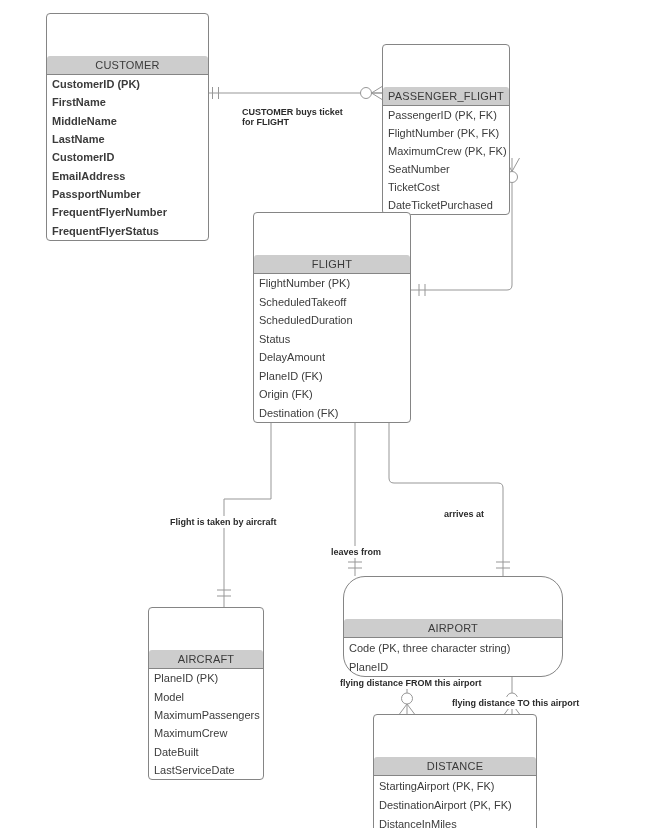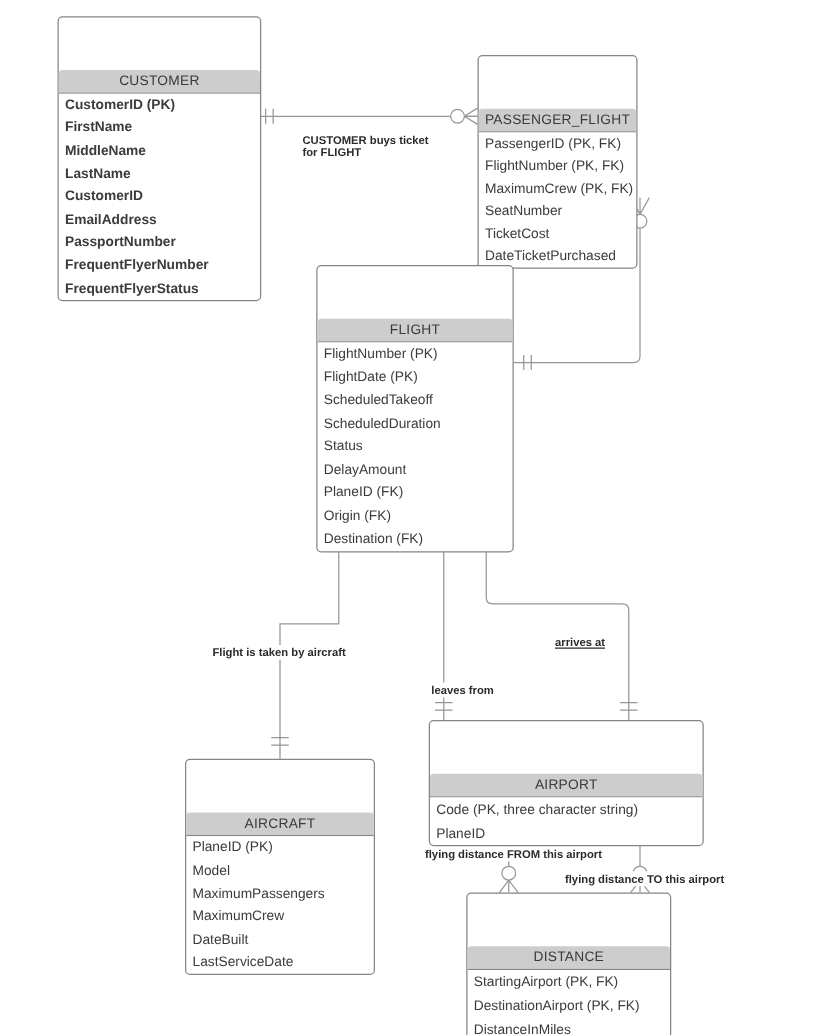--- a/index.html
+++ b/index.html
@@ -117,22 +117,22 @@
         <path d="M 512 704 L 504.5 714 M 512 704 L 512 714 M 512 704 L 519.5 714"></path>
       </g>
     </g>
   </svg>
 
   <div class="rel-label" style="left:240px;top:82px;">
     <span>CUSTOMER buys ticket</span><br>
     <span>for FLIGHT</span>
   </div>
   <div class="rel-label" style="left:168px;top:492px;">Flight is taken by aircraft</div>
-  <div class="rel-label" style="left:343px;top:522px;">leaves from</div>
-  <div class="rel-label" style="left:442px;top:484px;text-decoration:underline;">arrives at</div>
+  <div class="rel-label" style="left:329px;top:522px;">leaves from</div>
+  <div class="rel-label" style="left:442px;top:484px;">arrives at</div>
   <div class="rel-label" style="left:338px;top:653px;">flying distance FROM this airport</div>
   <div class="rel-label" style="left:450px;top:673px;">flying distance TO this airport</div>
 
   <div class="entity rh183" style="left:46px;top:13px;width:163px;">
     <div class="ehead">CUSTOMER</div>
     <div class="erow">CustomerID (PK)</div>
     <div class="erow">FirstName</div>
     <div class="erow">MiddleName</div>
     <div class="erow">LastName</div>
     <div class="erow">CustomerID</div>
@@ -148,41 +148,40 @@
     <div class="erow">FlightNumber (PK, FK)</div>
     <div class="erow">MaximumCrew (PK, FK)</div>
     <div class="erow">SeatNumber</div>
     <div class="erow">TicketCost</div>
     <div class="erow">DateTicketPurchased</div>
   </div>
 
   <div class="entity rh185" style="left:253px;top:212px;width:158px;">
     <div class="ehead">FLIGHT</div>
     <div class="erow">FlightNumber (PK)</div>
-    <div class="erow">FlightDate (PK)</div>
     <div class="erow">ScheduledTakeoff</div>
     <div class="erow">ScheduledDuration</div>
     <div class="erow">Status</div>
     <div class="erow">DelayAmount</div>
     <div class="erow">PlaneID (FK)</div>
     <div class="erow">Origin (FK)</div>
     <div class="erow">Destination (FK)</div>
   </div>
 
-  <div class="entity rh184" style="left:148px;top:607px;width:152px;">
+  <div class="entity rh184" style="left:148px;top:607px;width:116px;">
     <div class="ehead">AIRCRAFT</div>
     <div class="erow">PlaneID (PK)</div>
     <div class="erow">Model</div>
     <div class="erow">MaximumPassengers</div>
     <div class="erow">MaximumCrew</div>
     <div class="erow">DateBuilt</div>
     <div class="erow">LastServiceDate</div>
   </div>
 
-  <div class="entity rh190" style="left:343px;top:576px;width:220px;">
+  <div class="entity rh190" style="left:343px;top:576px;width:220px;border-radius:22px;">
     <div class="ehead">AIRPORT</div>
     <div class="erow">Code (PK, three character string)</div>
     <div class="erow">PlaneID</div>
   </div>
 
   <div class="entity rh190" style="left:373px;top:714px;width:164px;">
     <div class="ehead">DISTANCE</div>
     <div class="erow">StartingAirport (PK, FK)</div>
     <div class="erow">DestinationAirport (PK, FK)</div>
     <div class="erow">DistanceInMiles</div>

